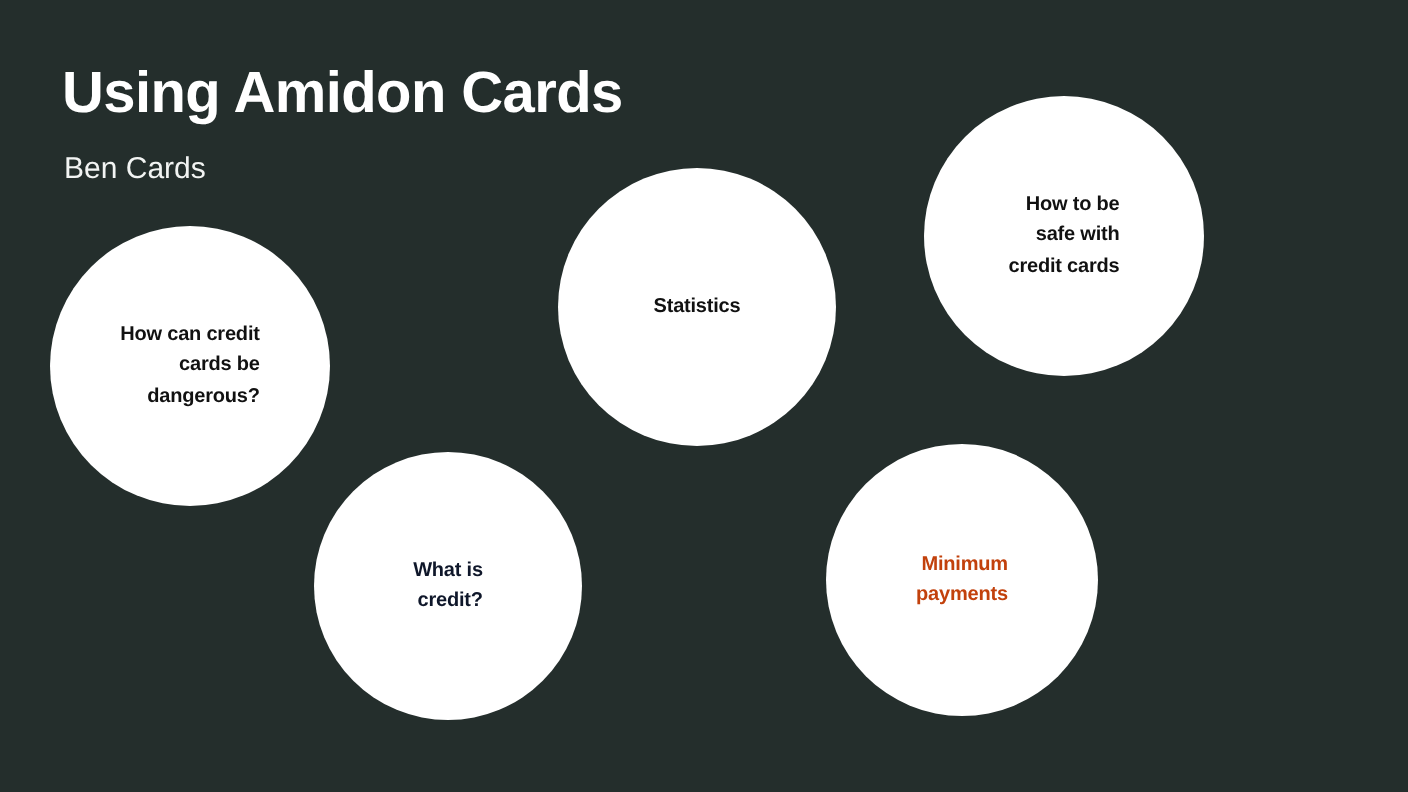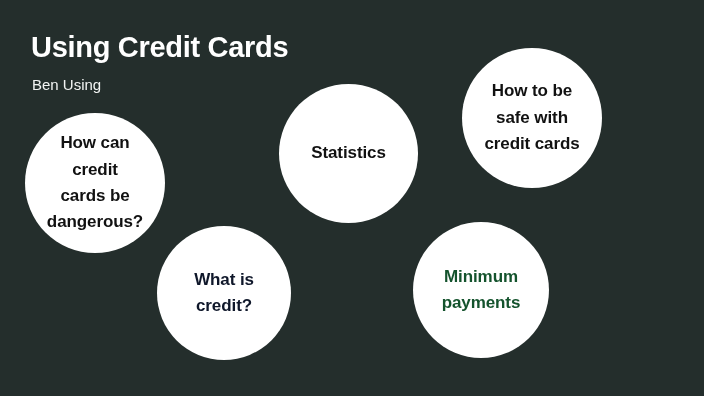--- a/index.html
+++ b/index.html
@@ -42,37 +42,37 @@
     position: absolute;
     border-radius: 50%;
     background: #ffffff;
     display: flex;
     align-items: center;
     justify-content: center;
     box-sizing: border-box;
   }
   .bubble-label {
     color: #111111;
-    font-size: 17px;
+    font-size: 10px;
     font-weight: bold;
     line-height: 1.55;
-    text-align: center;
+    text-align: right;
     padding: 0 14px;
     white-space: pre-line;
     letter-spacing: -0.1px;
   }
 </style>
 </head>
 <body>
 
 <div id="slide" style="background: rgb(36, 46, 44);">
 
-  <div id="title" style="color: rgb(255, 255, 255);">Using Credit Cards</div>
+  <div id="title" style="color: rgb(255, 255, 255);">Using Amidon Cards</div>
 
-  <div id="subtitle">Ben Using</div>
+  <div id="subtitle">Ben Cards</div>
 
   <div class="bubble" style="left: 279px; top: 84px; width: 139px; height: 139px; background: rgb(255, 255, 255);">
     <span class="bubble-label" style="color: rgb(17, 17, 17);">Statistics</span>
   </div>
 
   <div class="bubble" style="left: 25px; top: 113px; width: 140px; height: 140px; background: rgb(255, 255, 255);">
     <span class="bubble-label" style="color: rgb(17, 17, 17);">How can credit
 cards be
 dangerous?</span>
   </div>
@@ -82,17 +82,17 @@
 safe with
 credit cards</span>
   </div>
 
   <div class="bubble" style="left: 157px; top: 226px; width: 134px; height: 134px; background: rgb(255, 255, 255);">
     <span class="bubble-label" style="color: #0f172a;">What is
 credit?</span>
   </div>
 
   <div class="bubble" style="left: 413px; top: 222px; width: 136px; height: 136px; background: rgb(255, 255, 255);">
-    <span class="bubble-label" style="color: #14532d;">Minimum
+    <span class="bubble-label" style="color: #c2410c;">Minimum
 payments</span>
   </div>
 
 </div>
 
 </body></html>

